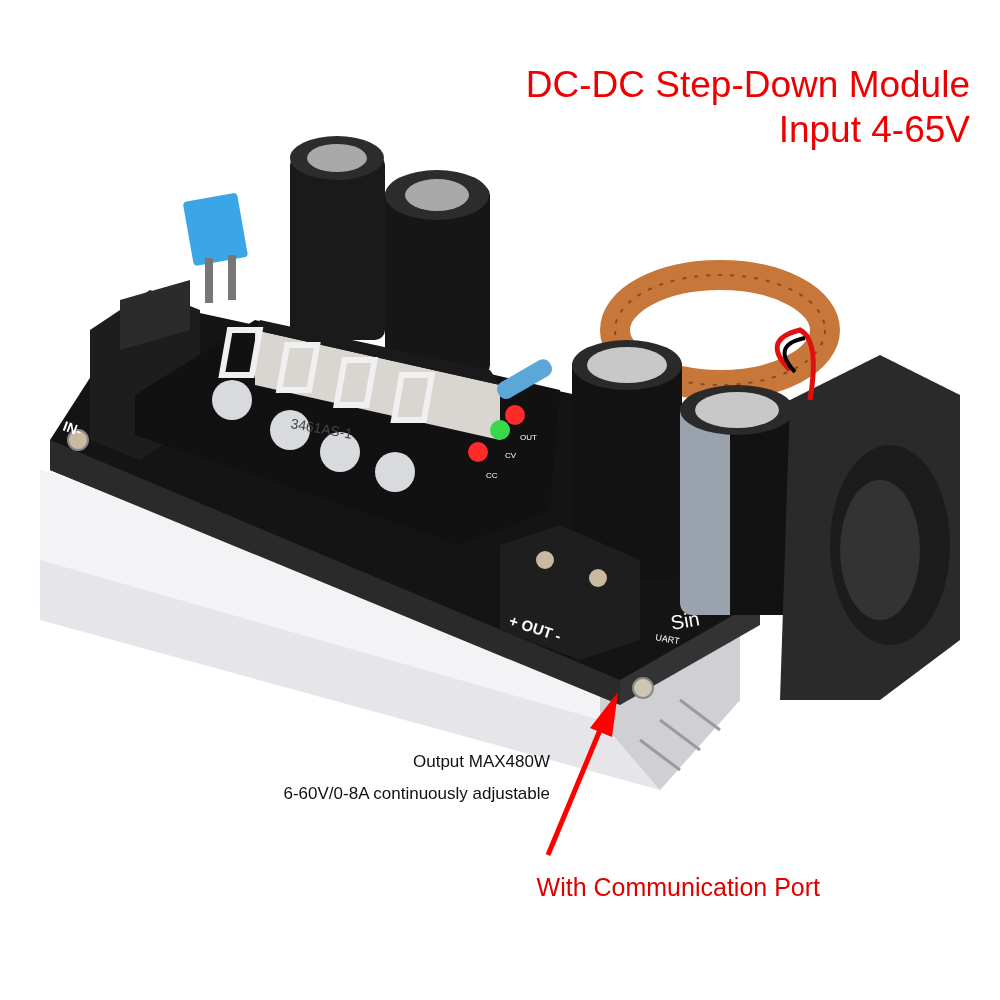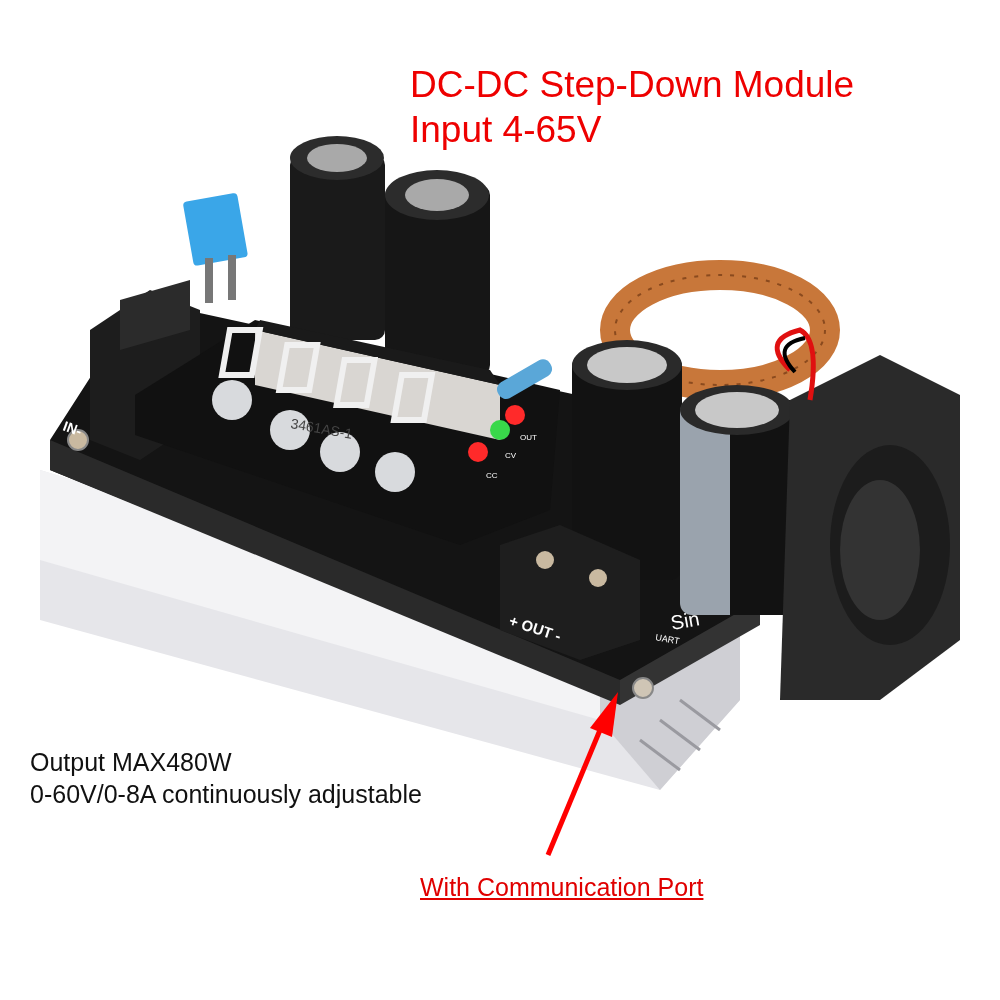--- a/index.html
+++ b/index.html
@@ -1,21 +1,21 @@
 <!DOCTYPE html>
 <html><head>
 <meta charset="utf-8">
 <style>
   html,body{margin:0;padding:0;background:#ffffff;}
   body{width:1000px;height:1000px;position:relative;overflow:hidden;font-family:"Liberation Sans",sans-serif;}
   .stage{position:absolute;left:0;top:0;width:1000px;height:1000px;}
-  .caption{position:absolute;text-align:left;white-space:nowrap;}
+  .caption{position:absolute;text-align:right;white-space:nowrap;}
   .title{left:410px;top:62px;width:560px;color:#ee0000;font-size:37px;line-height:45px;}
-  .output-cap{left:30px;top:746px;width:520px;color:#111;font-size:25px;line-height:32px;}
-  .port-cap{left:420px;top:872px;width:400px;color:#e00000;font-size:25px;line-height:30px;text-decoration:underline;}
+  .output-cap{left:30px;top:746px;width:520px;color:#111;font-size:17px;line-height:32px;}
+  .port-cap{left:420px;top:872px;width:400px;color:#e00000;font-size:25px;line-height:30px;}
   svg{position:absolute;left:0;top:0;}
 </style>
 </head>
 <body>
 
 <div class="stage">
 
   <svg width="1000" height="1000" viewBox="0 0 1000 1000">
 
     <g>
@@ -128,17 +128,17 @@
     <text x="486" y="478" font-family="Liberation Sans, sans-serif" font-size="8" fill="#fff">CC</text>
   </svg>
 
   <div class="caption title">
     <div>DC-DC Step-Down Module</div>
     <div>Input 4-65V</div>
   </div>
 
   <div class="caption output-cap">
     <div>Output MAX480W</div>
-    <div>0-60V/0-8A continuously adjustable</div>
+    <div>6-60V/0-8A continuously adjustable</div>
   </div>
 
   <div class="caption port-cap">With Communication Port</div>
 </div>
 
 </body></html>

